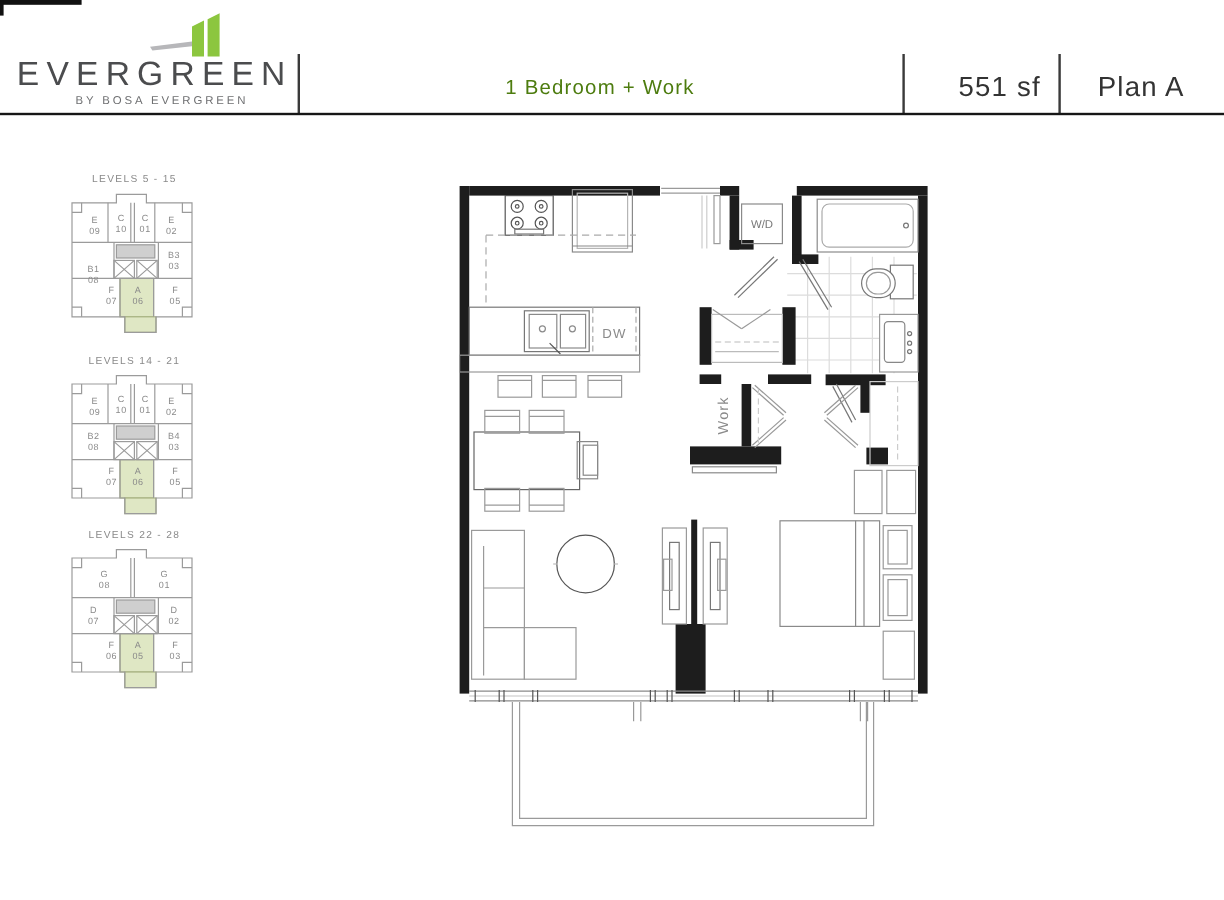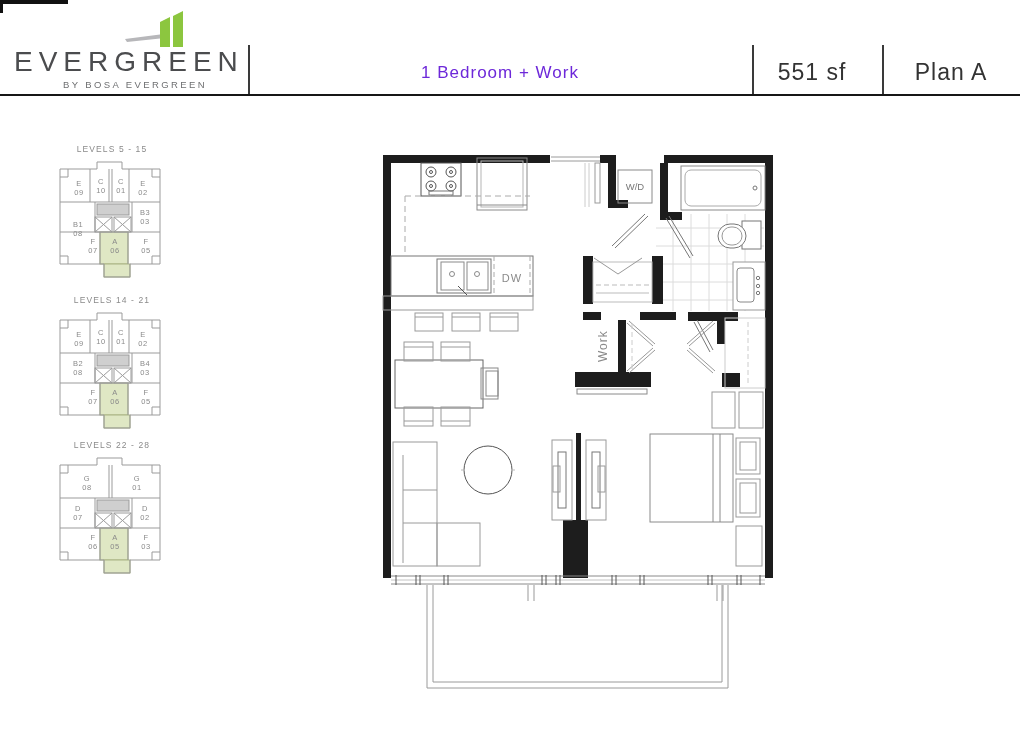--- a/index.html
+++ b/index.html
@@ -17,26 +17,26 @@
   }
   .tagline{
     position:absolute;left:14px;top:79px;width:193px;text-align:right;
     font-size:9.5px;letter-spacing:2.4px;color:#6e6f71;white-space:nowrap;
   }
   .vline{position:absolute;top:45px;height:50px;width:1.5px;background:#3a3a3a;}
   .vl-1{left:248px;} .vl-2{left:752px;} .vl-3{left:882px;}
   .hrule{position:absolute;left:0;top:94px;width:1020px;height:2px;background:#161616;}
   .plan-type{
     position:absolute;left:248px;top:63px;width:504px;text-align:center;
-    font-size:17px;letter-spacing:1px;color:#6d28d9;
+    font-size:17px;letter-spacing:1px;color:#4d7c0f;
   }
   .area-label,.plan-label{
     position:absolute;top:59px;text-align:center;font-size:23px;letter-spacing:1px;color:#333;
   }
-  .area-label{left:759px;width:106px;}
+  .area-label{left:780px;width:106px;}
   .plan-label{left:882px;width:138px;text-align:center;}
   
   .kp{position:absolute;left:57px;width:110px;}
   .kp-1{top:144px;} .kp-2{top:295px;} .kp-3{top:440px;}
   .kp-title{text-align:center;font-size:8.5px;letter-spacing:1.1px;color:#8a8a8a;margin:0 0 6px 0;white-space:nowrap;}
   .kp-draw{position:relative;width:110px;height:120px;}
   .kp-svg{position:absolute;left:0;top:0;}
   .kpl{
     position:absolute;transform:translateX(-50%);text-align:center;
     font-size:7.5px;line-height:9px;color:#8a8a8a;letter-spacing:0.5px;white-space:nowrap;

